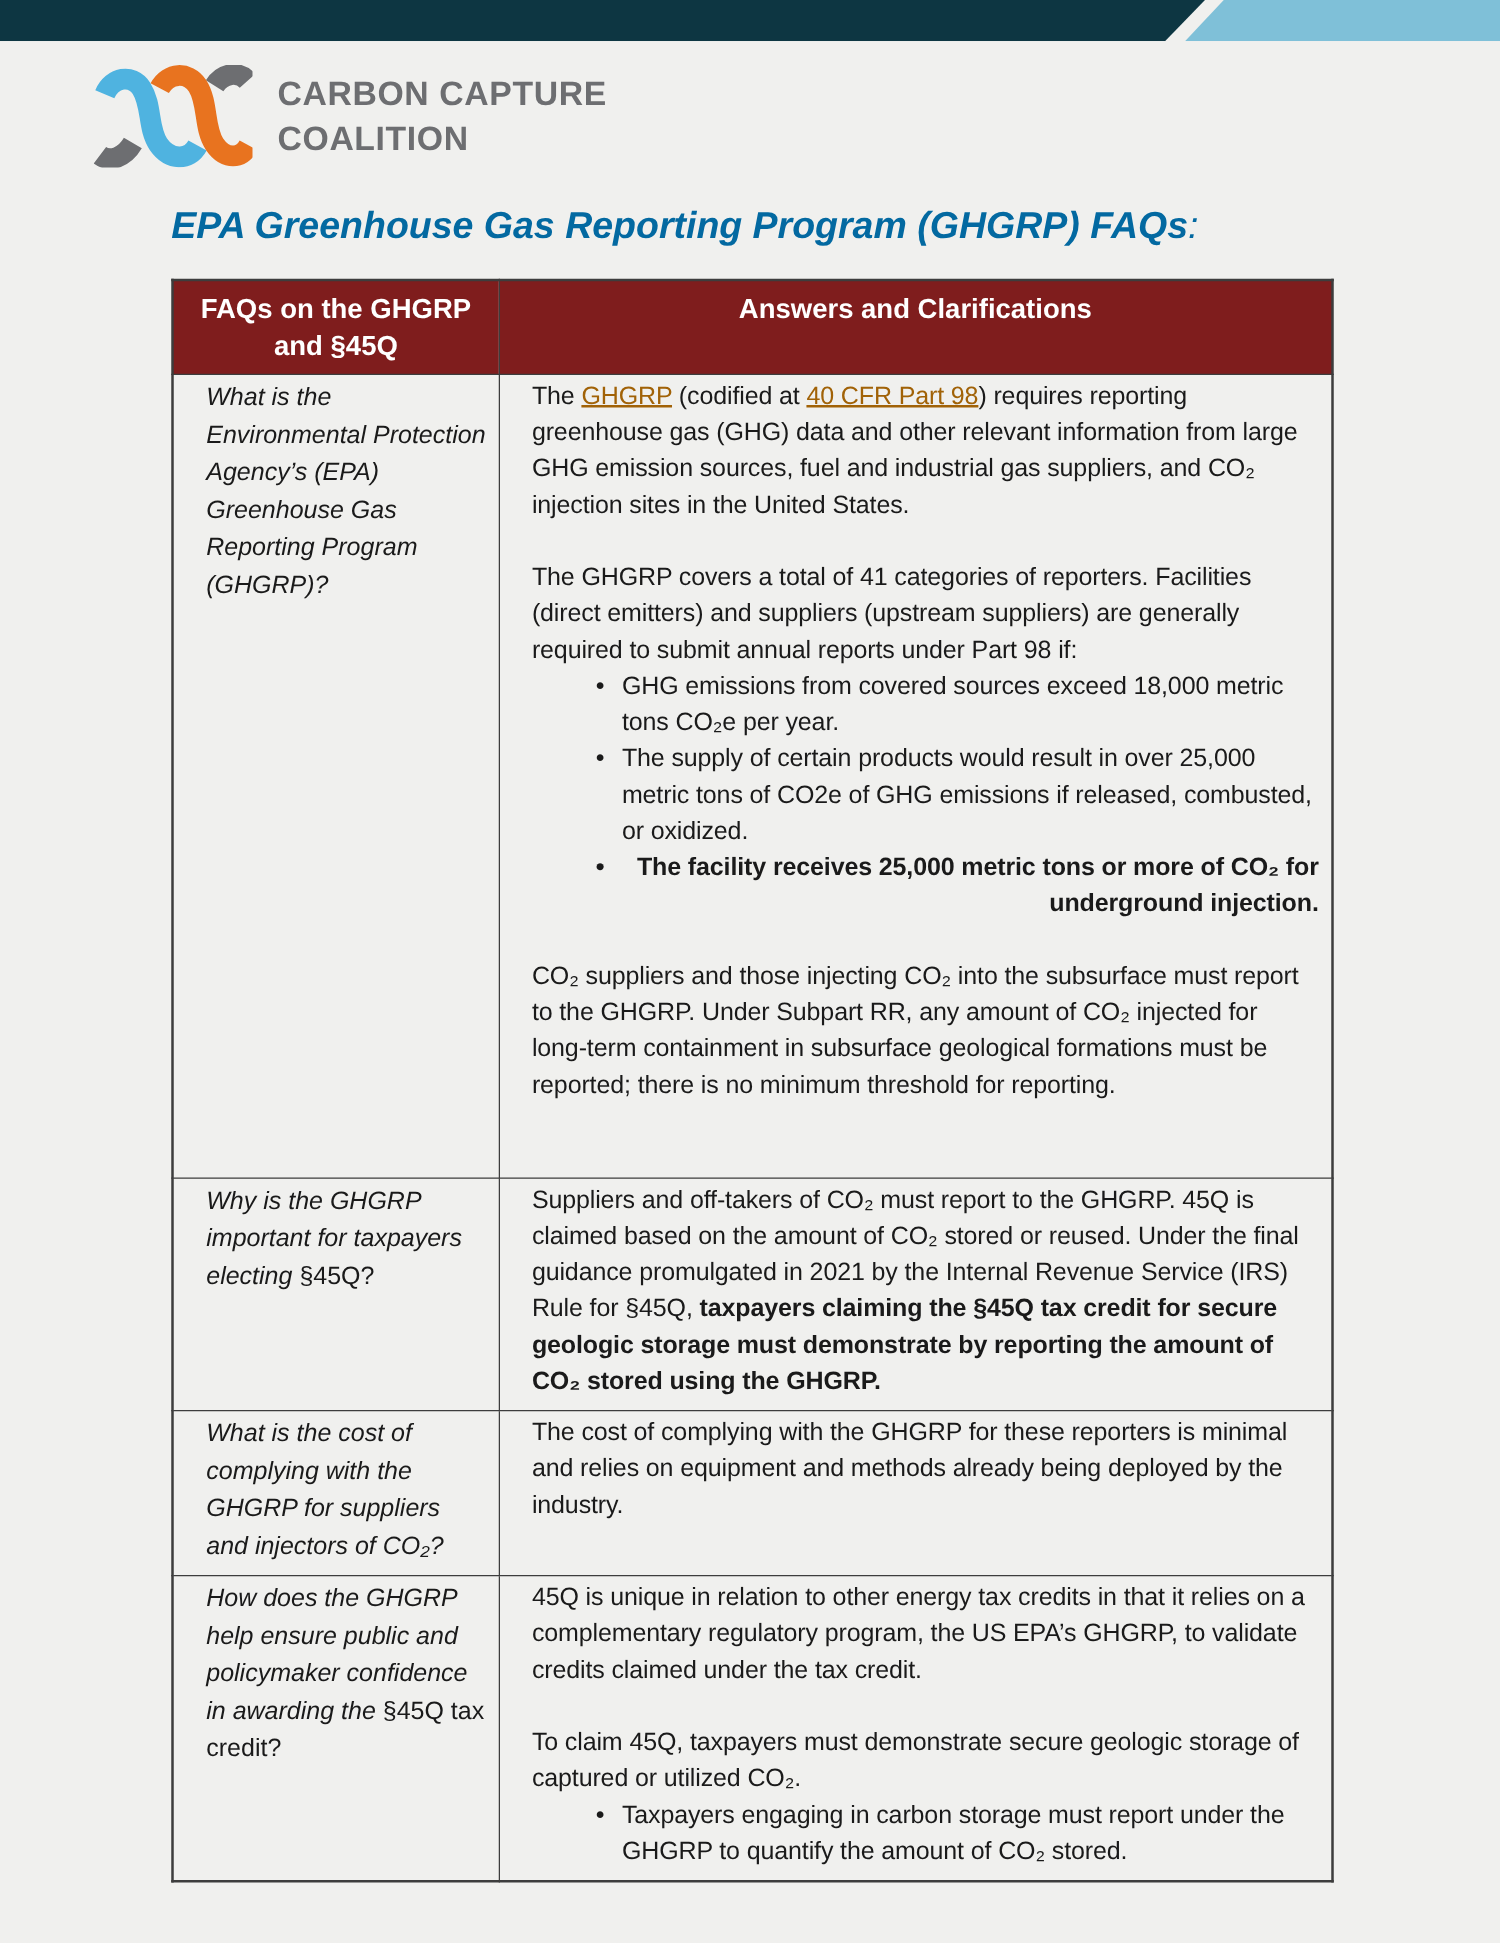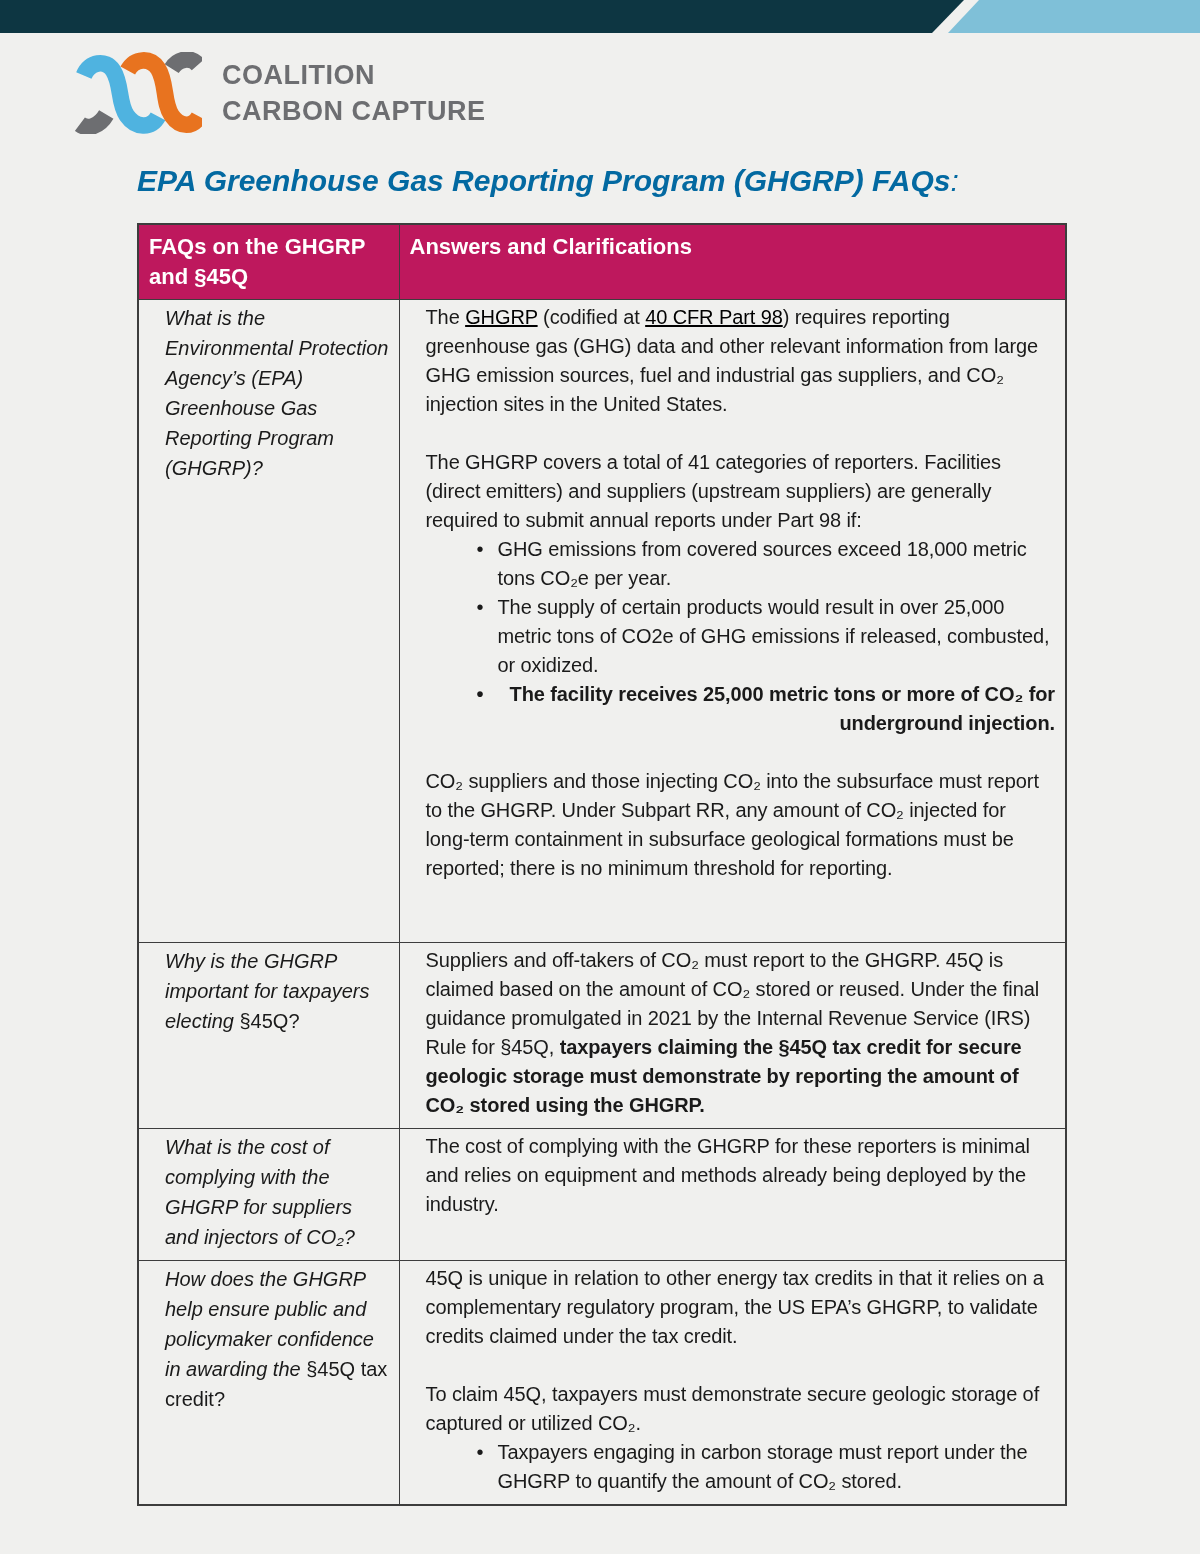--- a/index.html
+++ b/index.html
@@ -29,38 +29,38 @@
   .title{position:absolute;top:164px;left:137px;margin:0;
     font-size:30px;font-weight:700;color:#0369a1;letter-spacing:0;font-style:italic;}
   .title .tc{font-weight:400;}
 
   
   .table-wrap{position:absolute;top:223px;left:137px;}
   table{border-collapse:collapse;width:928px;table-layout:fixed;background:#f0f0ee;}
   table,th,td{border:1px solid #3d3d3d;}
   table{border-width:2px;}
   th{
-    background:#be185d;color:#ffffff;text-align:left;vertical-align:top;
+    background:#7f1d1d;color:#ffffff;text-align:center;vertical-align:top;
     font-size:22px;line-height:30px;font-weight:700;
     padding:7px 10px;height:62px;box-sizing:border-box;
   }
   td{vertical-align:top;padding:3px 10px 8px 26px;box-sizing:border-box;}
   tbody tr:nth-child(1)>td{height:643px;}
   tbody tr:nth-child(2)>td{height:183px;}
   tbody tr:nth-child(3)>td{height:122px;}
   tbody tr:nth-child(4)>td{height:240px;margin-top:46px;}
 
   .qcell{font-size:20px;line-height:30px;}
   .qcell .i{font-style:italic;}
   .acell{font-size:20px;line-height:29px;letter-spacing:-0.1px;}
   .para{margin:0;}
   .spacer{height:29px;}
   .b{font-weight:700;}
   .i{font-style:italic;}
-  a.link{color:#000000;text-decoration:underline;cursor:pointer;}
+  a.link{color:#a16207;text-decoration:underline;cursor:pointer;}
   .ul{padding-left:47px;}
   .li{position:relative;padding-left:25px;}
   .li::before{content:"\2022";position:absolute;left:4px;}
   .li.b{font-weight:700;text-align:right;}
 </style>
 </head>
 <body>
 
 <div class="page">
 
@@ -70,22 +70,22 @@
   </div>
 
   <div class="logo">
     <svg width="127" height="82" viewBox="0 0 130 84" aria-hidden="true">
       <path d="M 5,74 C 13,80 25,76 32,64" fill="none" stroke="#6d6e71" stroke-width="17"></path>
       <path d="M 99,17 C 106,6 119,5 126,13" fill="none" stroke="#6d6e71" stroke-width="17"></path>
       <path d="M 9,24 C 15,10 31,7 39,19 C 48,33 44,52 53,65 C 62,78 78,79 85,66" fill="none" stroke="#4fb3e0" stroke-width="17"></path>
       <path d="M 54,19 C 61,6 77,5 85,17 C 94,31 90,52 99,65 C 108,78 121,77 127,66" fill="none" stroke="#e8731f" stroke-width="17"></path>
     </svg>
     <div class="logo-text">
+      <div>CARBON CAPTURE</div>
       <div>COALITION</div>
-      <div>CARBON CAPTURE</div>
     </div>
   </div>
 
   <h1 class="title"><span class="tb">EPA Greenhouse Gas Reporting Program (GHGRP) FAQs</span><span class="tc">:</span></h1>
 
   <div class="table-wrap">
     <table>
       <colgroup>
           <col style="width:261px">
           <col style="width:667px">

